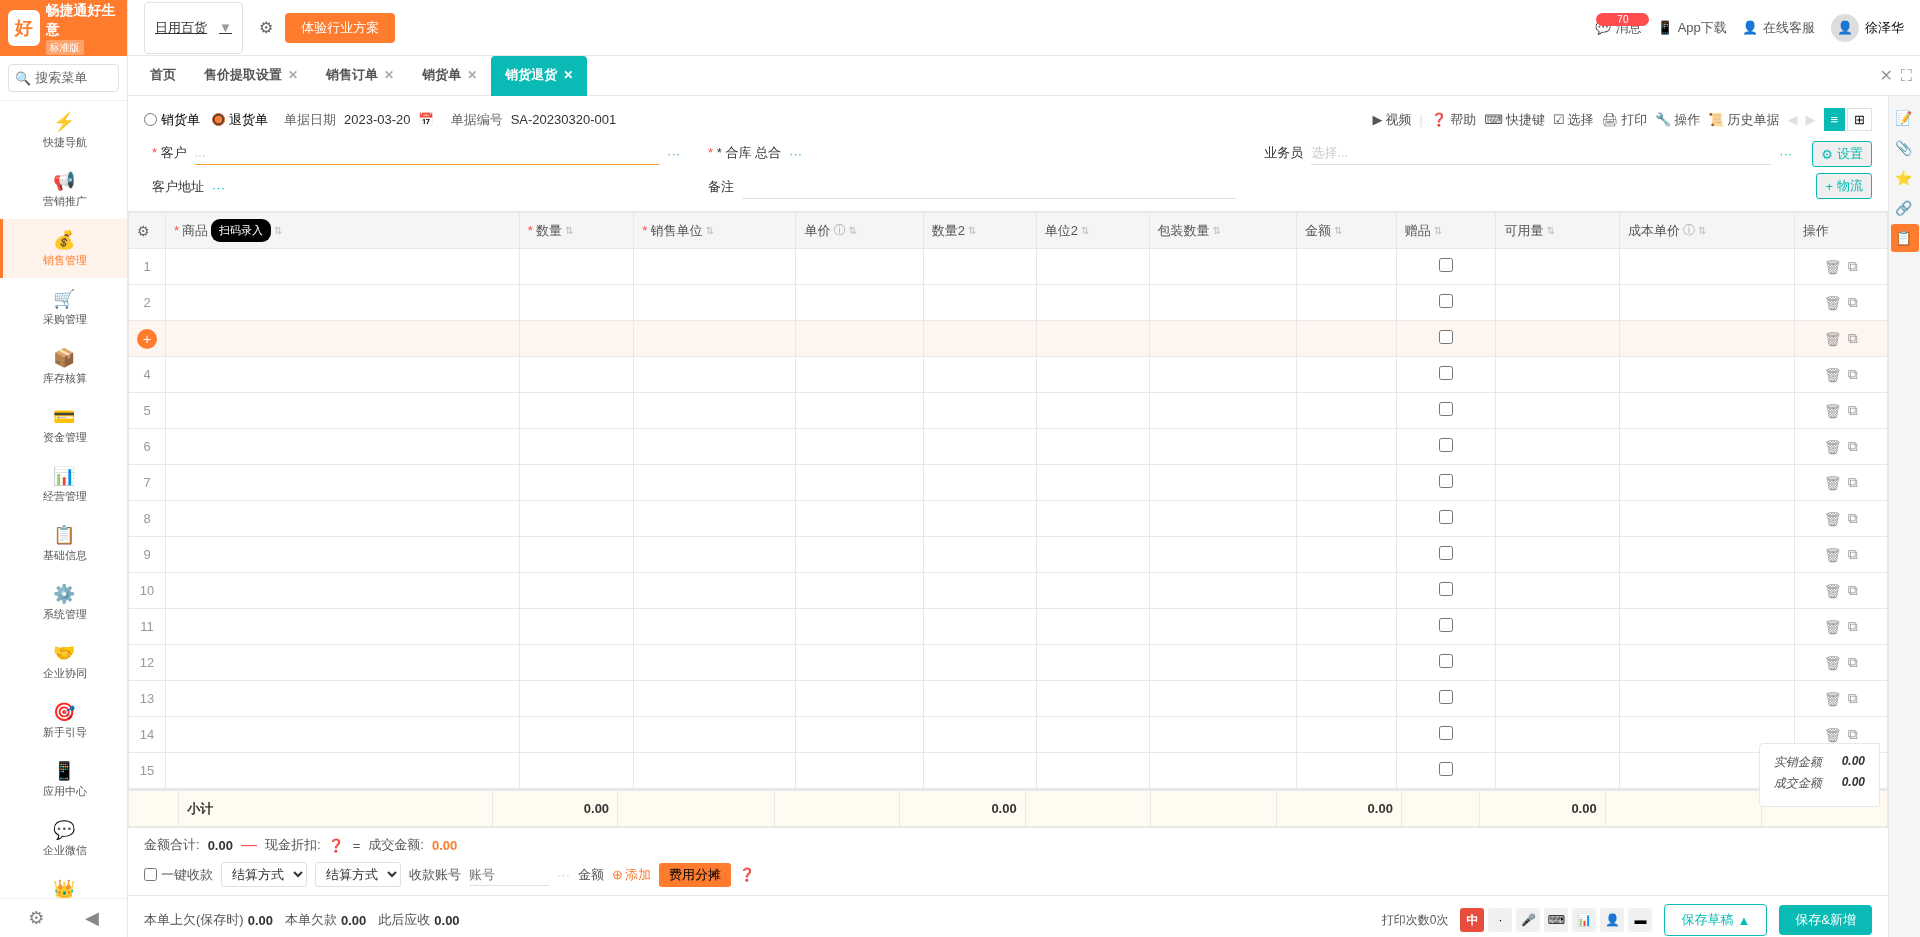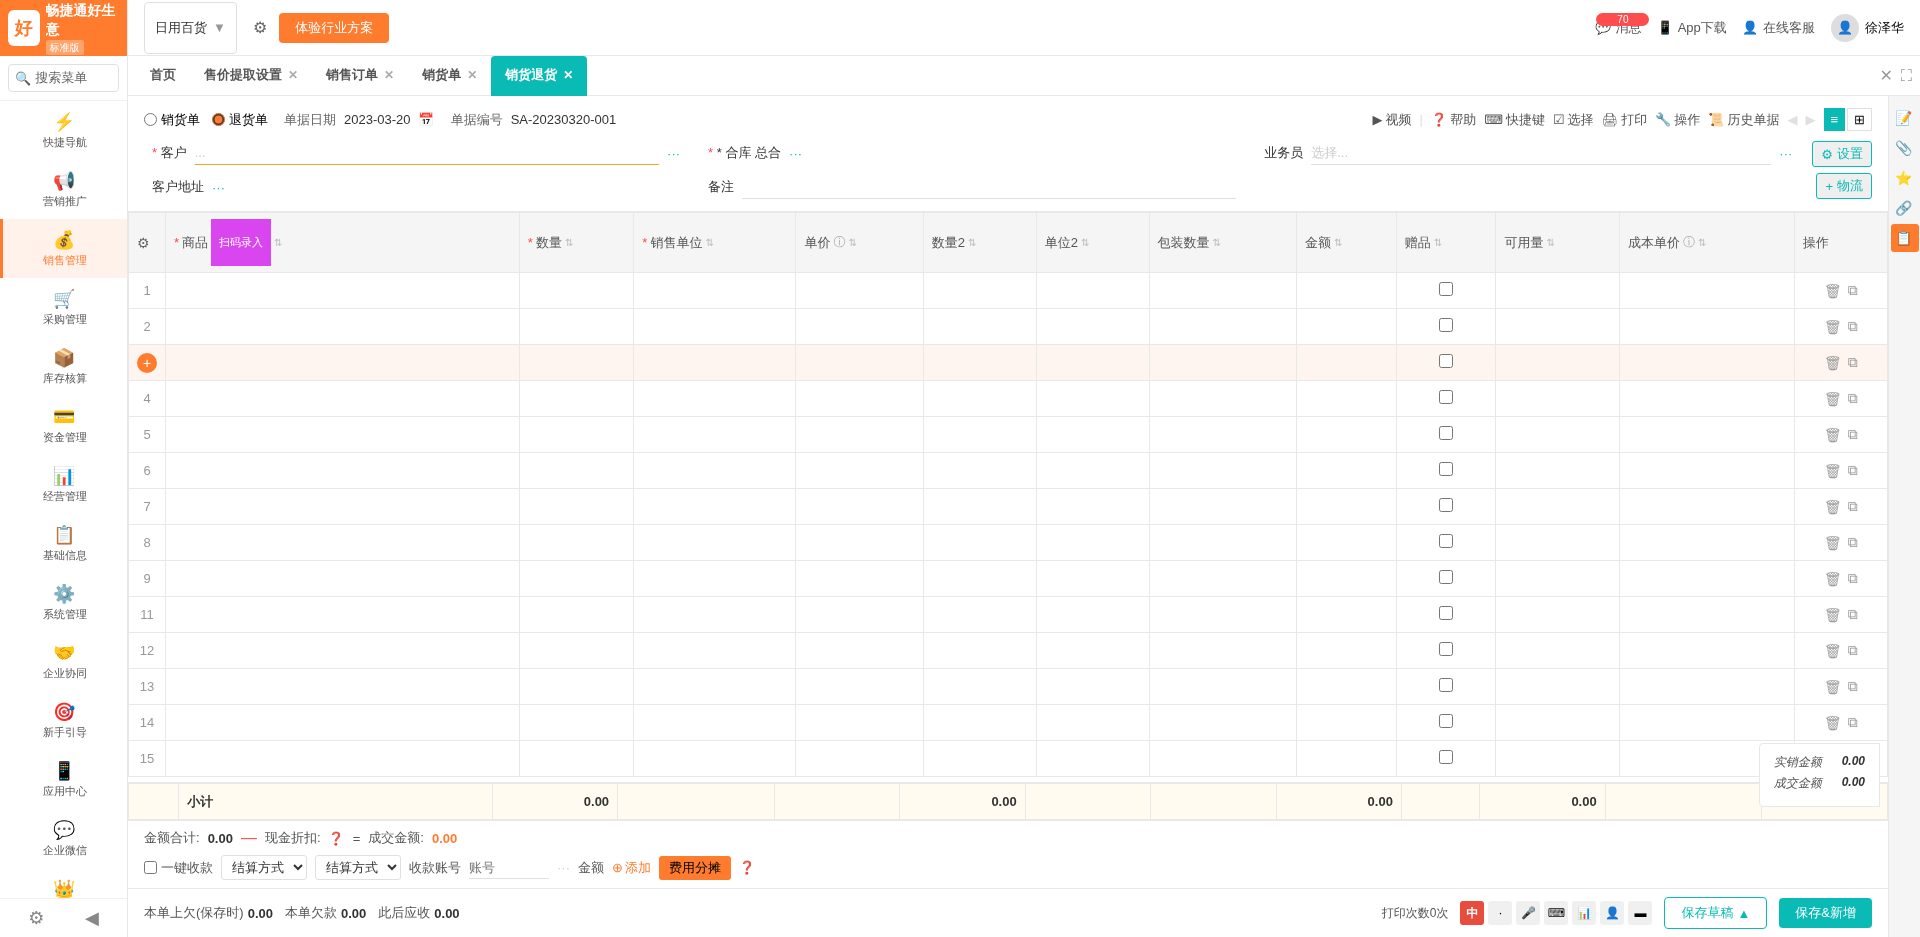--- a/index.html
+++ b/index.html
@@ -24,21 +24,21 @@
     .sidebar-item .label { font-size: 11px; text-align: center; }
 
     .sidebar-bottom { padding: 8px; border-top: 1px solid #f0f0f0; display: flex; justify-content: space-around; }
     .sidebar-bottom-btn { background: none; border: none; cursor: pointer; color: #888; font-size: 18px; }
 
     
     .main { flex: 1; display: flex; flex-direction: column; overflow: hidden; }
 
     
     .topbar { background: #fff; height: 56px; display: flex; align-items: center; padding: 0 16px; border-bottom: 1px solid #e8e8e8; gap: 12px; }
-    .topbar-daily { display: flex; align-items: center; gap: 6px; border: 1px solid #e0e0e0; border-radius: 4px; padding: 16px 10px; cursor: pointer; color: #333; }
+    .topbar-daily { display: flex; align-items: center; gap: 12px; border: 1px solid #e0e0e0; border-radius: 4px; padding: 16px 10px; cursor: pointer; color: #333; text-decoration: underline; }
     .topbar-daily .arrow { color: #999; }
     .topbar-gear { color: #666; cursor: pointer; font-size: 16px; margin-left: 4px; }
     .topbar-btn { background: #ff7b2e; color: #fff; border: none; border-radius: 4px; padding: 6px 16px; cursor: pointer; font-size: 13px; }
     .topbar-spacer { flex: 1; }
     .topbar-right { display: flex; align-items: center; gap: 16px; }
     .topbar-msg { position: relative; cursor: pointer; color: #555; display: flex; align-items: center; gap: 4px; }
     .topbar-badge { background: #ff4d4f; color: #fff; border-radius: 10px; font-size: 10px; padding: 1px 21px; position: absolute; top: -6px; right: -8px; }
     .topbar-app { cursor: pointer; color: #555; display: flex; align-items: center; gap: 4px; }
     .topbar-service { cursor: pointer; color: #555; display: flex; align-items: center; gap: 4px; }
     .topbar-user { display: flex; align-items: center; gap: 6px; cursor: pointer; }
@@ -84,21 +84,21 @@
     .form-action-btn { display: flex; align-items: center; gap: 4px; color: #0abbb5; cursor: pointer; font-size: 12px; border: 1px solid #0abbb5; border-radius: 3px; padding: 3px 8px; }
 
     
     .table-area { flex: 1; background: #fff; margin: 0; }
     .data-table { width: 100%; border-collapse: collapse; }
     .data-table th { background: #f5f5f5; border: 1px solid #e8e8e8; padding: 6px 8px; text-align: left; color: #555; font-weight: normal; white-space: nowrap; position: sticky; top: 0; z-index: 1; }
     .data-table td { border: 1px solid #e8e8e8; padding: 4px 8px; height: 36px; color: #333; }
     .data-table tr:nth-child(3) td { background: #fff5f0; }
     .row-num { color: #999; text-align: center; width: 30px; }
     .col-settings { width: 32px; text-align: center; }
-    .scan-btn { background: #d946ef; color: #fff; border: none; border-radius: 0; padding: 16px 8px; cursor: pointer; font-size: 11px; }
+    .scan-btn { background: #000000; color: #fff; border: none; border-radius: 9px; padding: 4px 8px; cursor: pointer; font-size: 11px; }
     .checkbox-cell { text-align: center; }
     .checkbox-cell input { width: 14px; height: 14px; }
     .action-cell { display: flex; gap: 6px; justify-content: center; align-items: center; }
     .action-icon { cursor: pointer; color: #999; font-size: 14px; }
 
     .table-settings-icon { color: #666; cursor: pointer; font-size: 14px; }
     .sort-icon { color: #bbb; font-size: 10px; cursor: pointer; }
 
     
     .total-row td { background: #fffbf0 !important; font-weight: bold; color: #333; }
@@ -677,20 +677,42 @@
                     <td></td>
                     <td>
                       <div class="action-cell">
                         <span class="action-icon">🗑</span>
                         <span class="action-icon">⧉</span>
                       </div>
                     </td>
                   </tr>
                   <tr>
                     <td class="row-num">
+                      <span style="color:#999;text-align:center;display:block;">10</span>
+                    </td>
+                    <td></td>
+                    <td></td>
+                    <td></td>
+                    <td></td>
+                    <td></td>
+                    <td></td>
+                    <td></td>
+                    <td></td>
+                    <td class="checkbox-cell"><input type="checkbox" style=""></td>
+                    <td></td>
+                    <td></td>
+                    <td>
+                      <div class="action-cell">
+                        <span class="action-icon">🗑</span>
+                        <span class="action-icon">⧉</span>
+                      </div>
+                    </td>
+                  </tr>
+                  <tr>
+                    <td class="row-num">
                       <span style="color:#999;text-align:center;display:block;">11</span>
                     </td>
                     <td></td>
                     <td></td>
                     <td></td>
                     <td></td>
                     <td></td>
                     <td></td>
                     <td></td>
                     <td></td>

